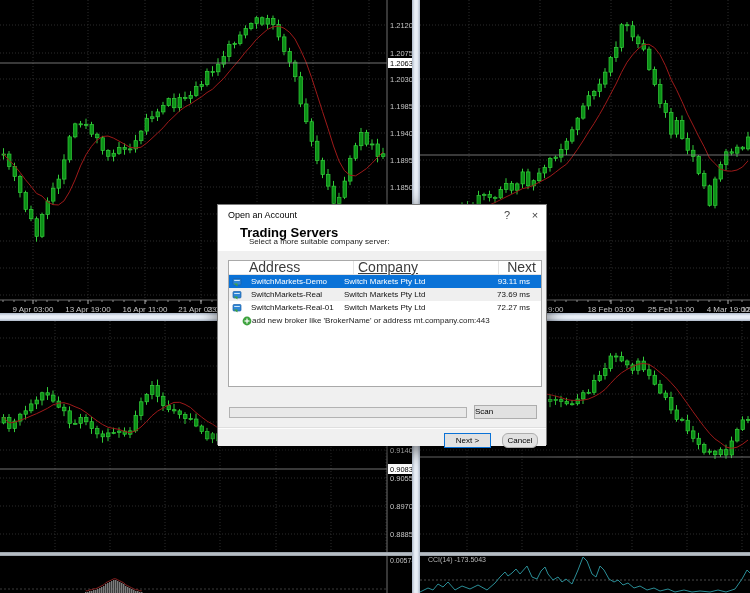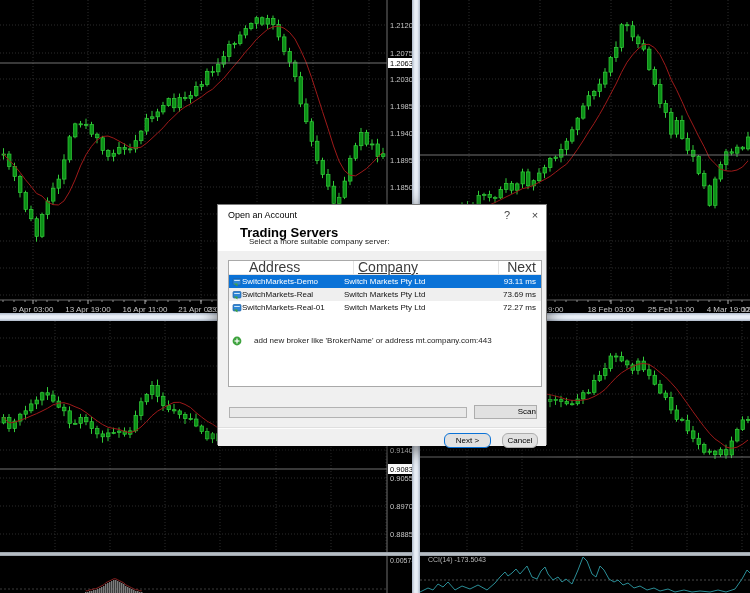--- a/index.html
+++ b/index.html
@@ -23,32 +23,32 @@
   #dlg-body{position:absolute;left:0;top:46px;width:100%;height:195px;background:#f0f0f0;}
   #srv-table{position:absolute;left:10px;top:9px;width:314px;height:127px;background:#fff;
     border:1px solid #a9a9a9;box-sizing:border-box;overflow:hidden;}
   .t-head{display:flex;height:13px;line-height:13px;font-size:14px;color:#3c3c3c;border-bottom:1px solid #e3e3e3;padding-left:14px;}
   .t-head .c1{width:111px;padding-left:6px;box-sizing:border-box;border-right:1px solid #e3e3e3;}
   .t-head .c2{width:145px;padding-left:4px;box-sizing:border-box;border-right:1px solid #e3e3e3;text-decoration:underline;}
   .t-head .c3{flex:1;text-align:right;padding-right:5px;}
   .t-row{display:flex;height:13px;line-height:13px;font-size:8px;color:#111;}
   .t-row.sel{background:#0a72d7;color:#fff;}
   .t-row.alt{background:#efefef;}
-  .t-row .c1{width:111px;padding-left:3px;box-sizing:border-box;display:flex;align-items:center;gap:0;white-space:nowrap;}
+  .t-row .c1{width:111px;padding-left:3px;box-sizing:border-box;display:flex;align-items:center;gap:9px;white-space:nowrap;}
   .t-row .c2{width:145px;padding-left:4px;box-sizing:border-box;white-space:nowrap;}
-  .t-row .c3{flex:1;text-align:right;padding-right:5px;white-space:nowrap;}
-  .t-add{display:flex;height:13px;line-height:13px;font-size:8px;color:#222;align-items:center;gap:12px;padding-left:3px;margin-top:20px;}
+  .t-row .c3{flex:1;text-align:right;padding-right:11px;white-space:nowrap;}
+  .t-add{display:flex;height:13px;line-height:13px;font-size:8px;color:#222;align-items:center;gap:0;padding-left:13px;}
   #progress{position:absolute;left:11px;top:156px;width:238px;height:11px;background:#e9e9e9;
     border:1px solid #b2b2b2;box-sizing:border-box;}
   #scan-btn{position:absolute;left:256px;top:154px;width:63px;height:14px;background:#e1e1e1;
-    border:1px solid #adadad;box-sizing:border-box;font-size:8px;text-align:right;line-height:12px;}
+    border:1px solid #adadad;box-sizing:border-box;font-size:8px;text-align:left;line-height:12px;}
   #dlg-hr{position:absolute;left:0;top:176px;width:100%;height:0;border-top:1px solid #dfdfdf;border-bottom:1px solid #fdfdfd;}
   .dlg-btn{position:absolute;top:182px;height:15px;background:#e1e1e1;border:1px solid #adadad;
     box-sizing:border-box;font-size:8px;text-align:center;line-height:13px;}
-  #next-btn{left:226px;width:47px;border-color:#0a72d7;border-radius:6px;}
+  #next-btn{left:226px;width:47px;border-color:#0a72d7;}
   #cancel-btn{left:284px;width:36px;border-radius:6px;}
 </style>
 </head>
 <body>
 
 <div id="screen">
 
   <div class="panel" style="left:0;top:0;width:412px;height:317px">
       <svg width="412" height="317">
         <rect x="0" y="0" width="412" height="317" fill="#000000"></rect>

